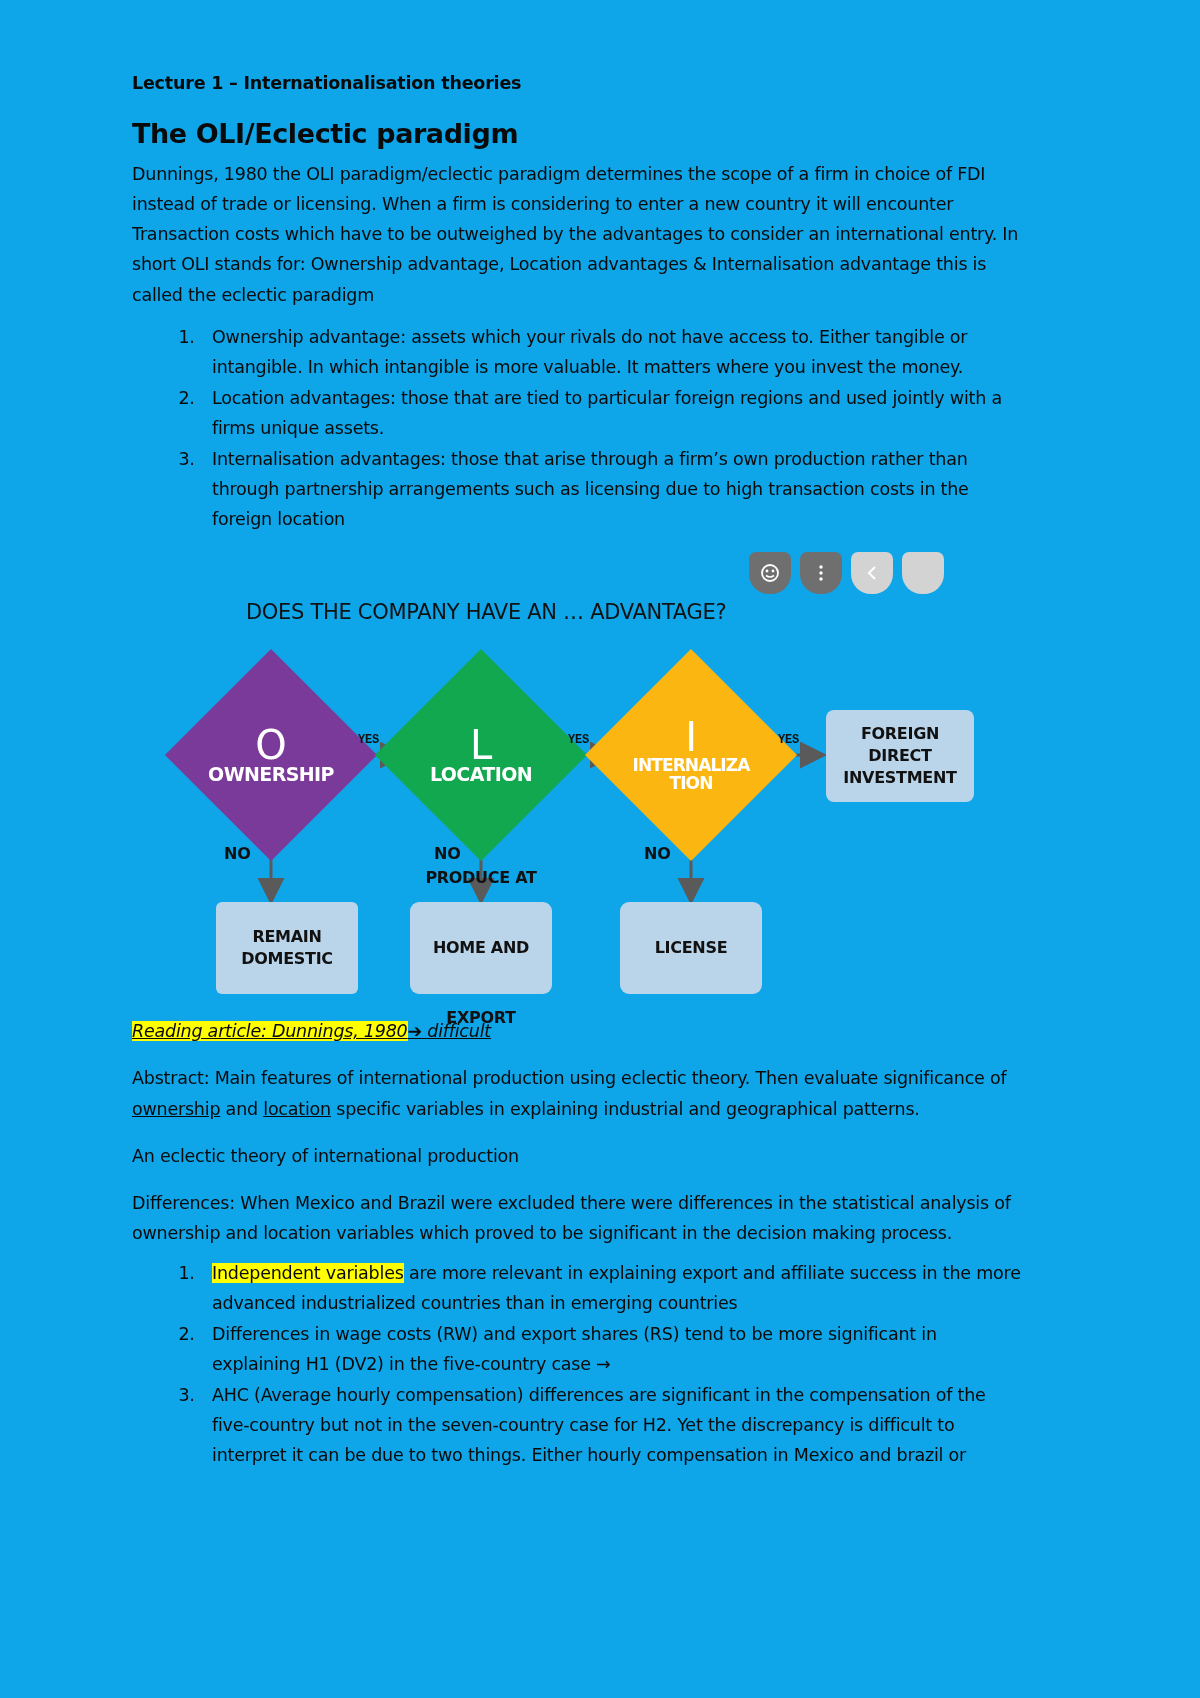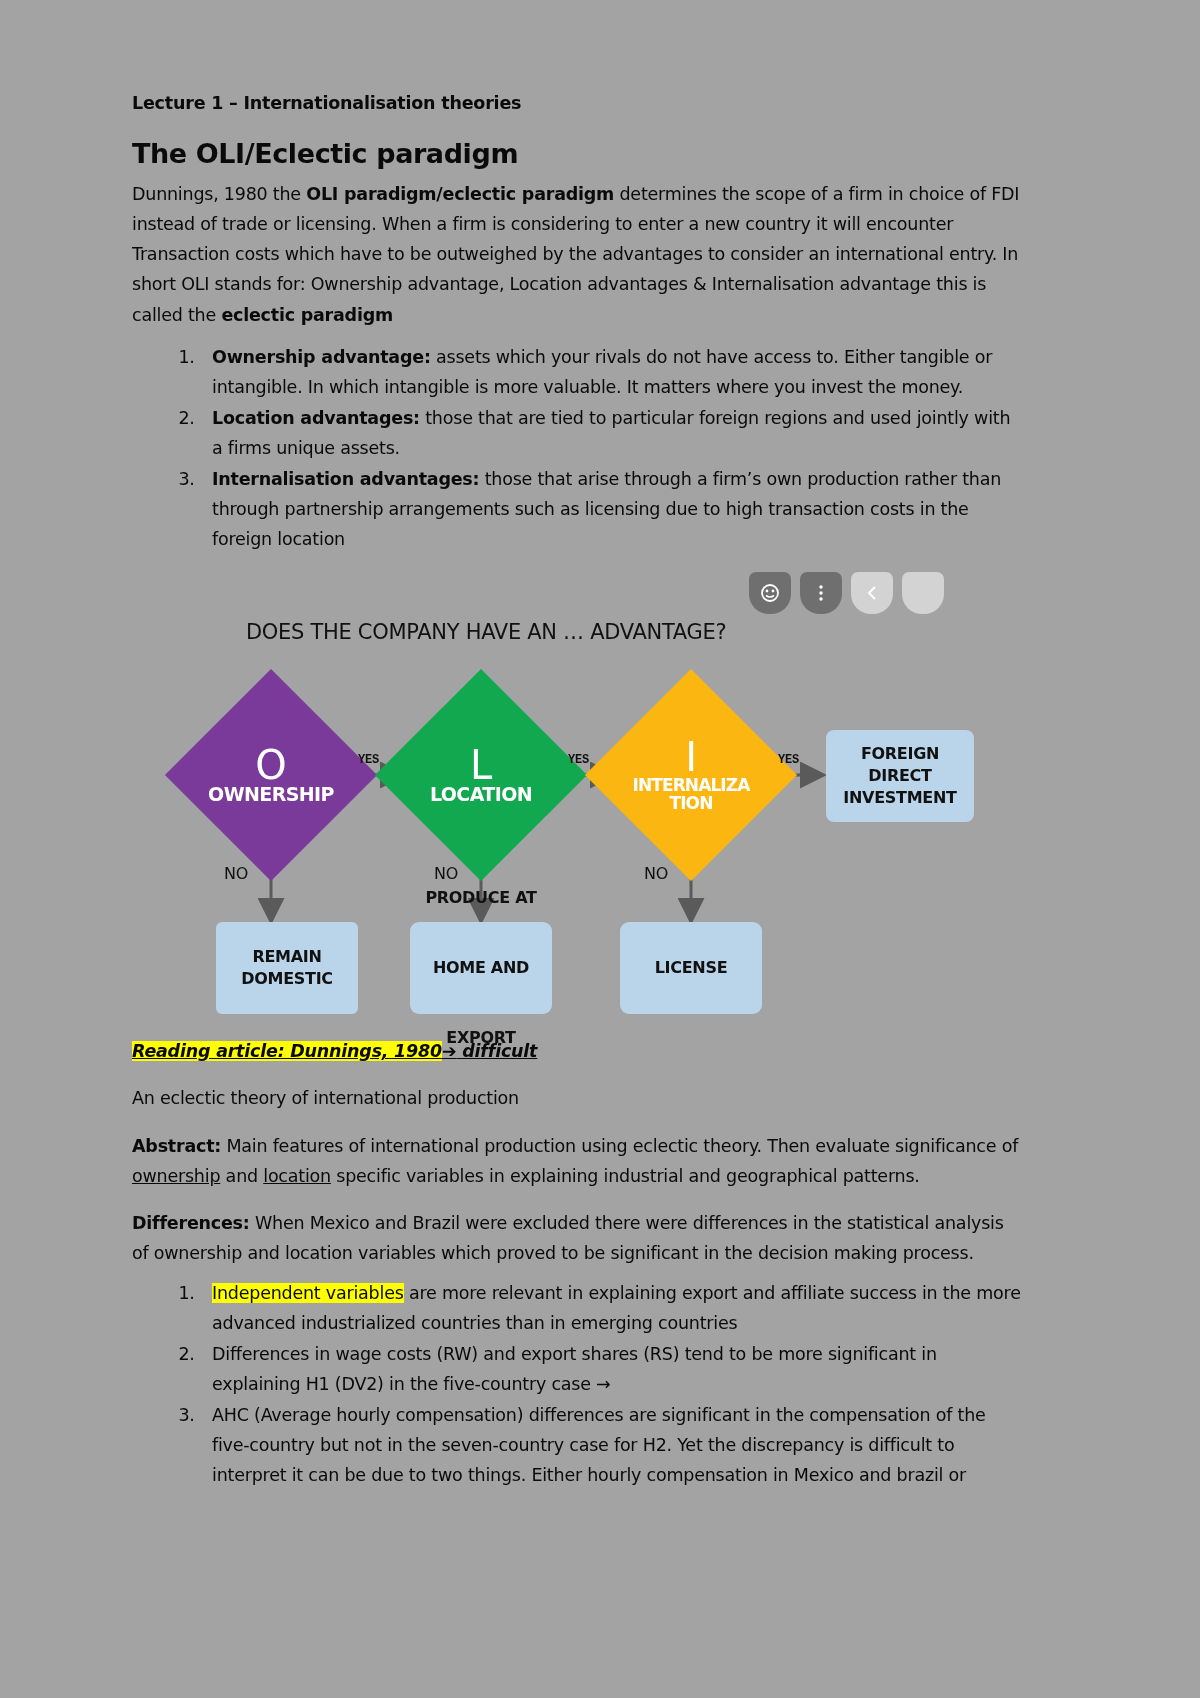--- a/index.html
+++ b/index.html
@@ -7,24 +7,24 @@
     padding: 0;
     background: #ffffff;
   }
   body {
     font-family: "Liberation Sans", sans-serif;
   }
   .page {
     position: relative;
     width: 1200px;
     height: 1698px;
-    background: #a3a3a3;
+    background: #0ea5e9;
     overflow: hidden;
     box-sizing: border-box;
-    padding: 88px 178px 0 132px;
+    padding: 68px 178px 0 132px;
   }
   .doc-body {
     font-family: "DejaVu Sans", sans-serif;
     font-size: 17.5px;
     line-height: 1.72;
     color: #0a0a0a;
     letter-spacing: -0.22px;
   }
   .lecture-line {
     font-weight: bold;
@@ -38,21 +38,21 @@
     margin: 0 0 8px 0;
     letter-spacing: -0.4px;
     line-height: 1.3;
   }
   p.para {
     margin: 0 0 0 0;
   }
   p.spaced {
     margin: 0 0 17px 0;
   }
-  b, strong { font-weight: bold; }
+  b, strong { font-weight: normal; }
   u { text-decoration: underline; }
   .hl {
     background: #ffff00;
   }
   ol.numlist {
     margin: 12px 0 0 0;
     padding-left: 68px;
     list-style-type: decimal;
   }
   ol.numlist > li {
@@ -188,21 +188,21 @@
     letter-spacing: -0.2px;
   }
   .y1 { left: 174px; }
   .y2 { left: 384px; }
   .y3 { left: 594px; }
 
   .no-label {
     position: absolute;
     font-family: "DejaVu Sans", sans-serif;
     font-size: 16px;
-    font-weight: normal;
+    font-weight: bold;
     color: #111111;
     top: 288px;
     letter-spacing: -0.2px;
   }
   .n1 { left: 40px; }
   .n2 { left: 250px; }
   .n3 { left: 460px; }
 
   .bottom-box {
     position: absolute;
@@ -337,23 +337,23 @@
         <span>HOME AND</span>
         <span>EXPORT</span>
       </div>
       <div class="bottom-box b3">
         <span>LICENSE</span>
       </div>
     </div>
 
     <p class="spaced" style="margin-top:44px"><u><b><i><span class="hl">Reading article: Dunnings, 1980</span><span>➔</span><span> difficult</span></i></b></u></p>
 
+    <p class="spaced"><b>Abstract:</b><span> Main features of international production using eclectic theory. Then evaluate significance of </span><u>ownership</u><span> and </span><u>location</u><span> specific variables in explaining industrial and geographical patterns.</span></p>
+
     <p class="spaced">An eclectic theory of international production</p>
-
-    <p class="spaced"><b>Abstract:</b><span> Main features of international production using eclectic theory. Then evaluate significance of </span><u>ownership</u><span> and </span><u>location</u><span> specific variables in explaining industrial and geographical patterns.</span></p>
 
     <p class="para"><b>Differences:</b><span> When Mexico and Brazil were excluded there were differences in the statistical analysis of ownership and location variables which proved to be significant in the decision making process.</span></p>
 
     <ol class="numlist2">
       <li><span class="hl">Independent variables</span><span> are more relevant in explaining export and affiliate success in the more advanced industrialized countries than in emerging countries</span></li>
       <li><span>Differences in wage costs (RW) and export shares (RS) tend to be more significant in explaining H1 (DV2) in the five-country case →</span></li>
       <li><span>AHC (Average hourly compensation) differences are significant in the compensation of the five-country but not in the seven-country case for H2. Yet the discrepancy is difficult to interpret it can be due to two things. Either hourly compensation in Mexico and brazil or</span></li>
     </ol>
 
   </div>

